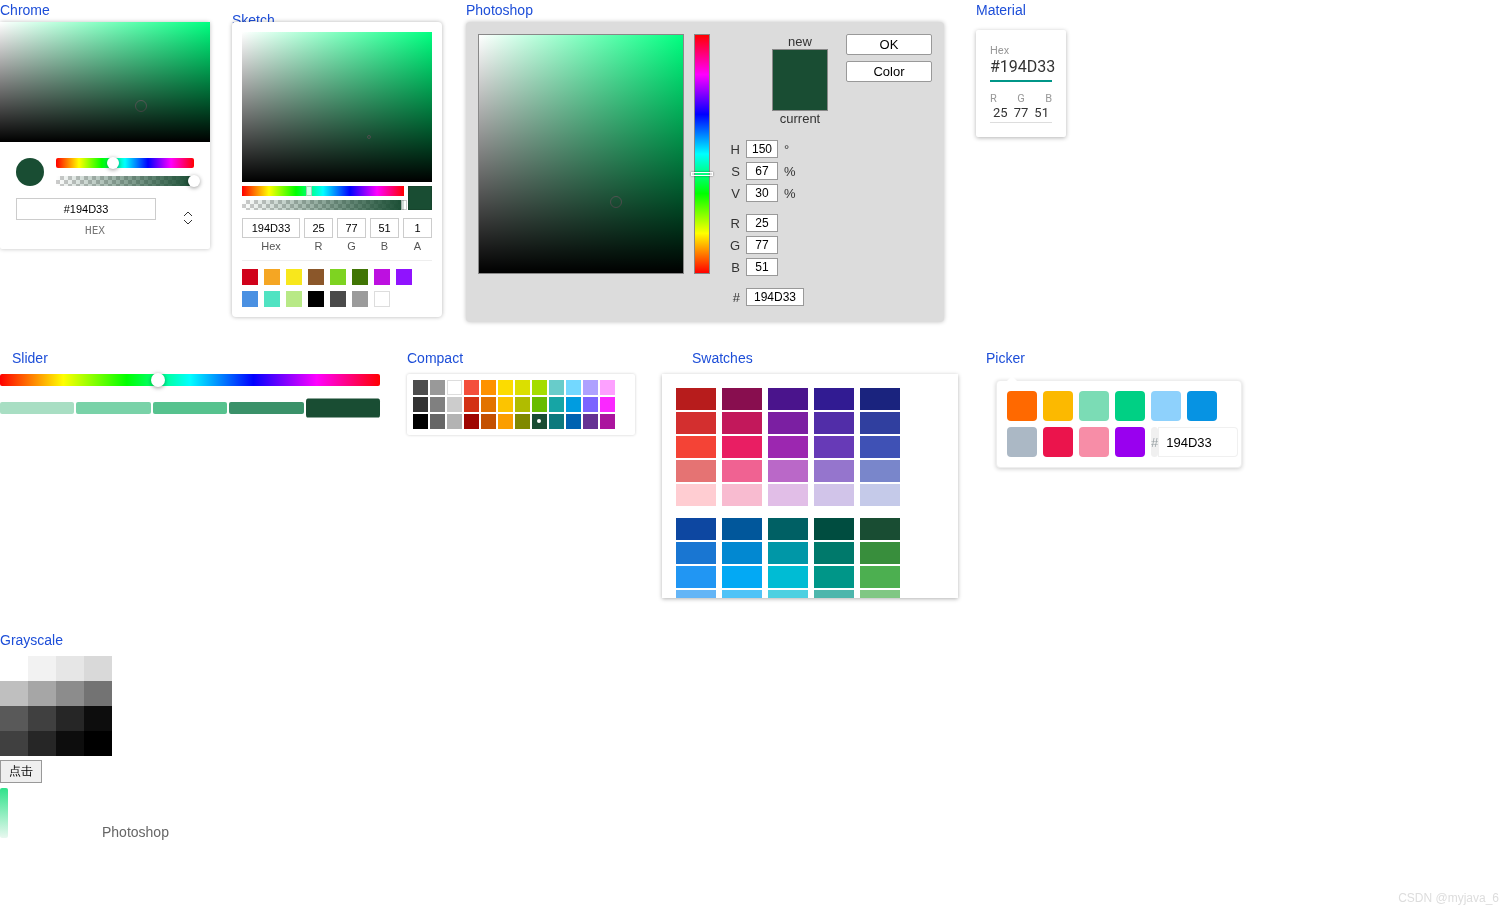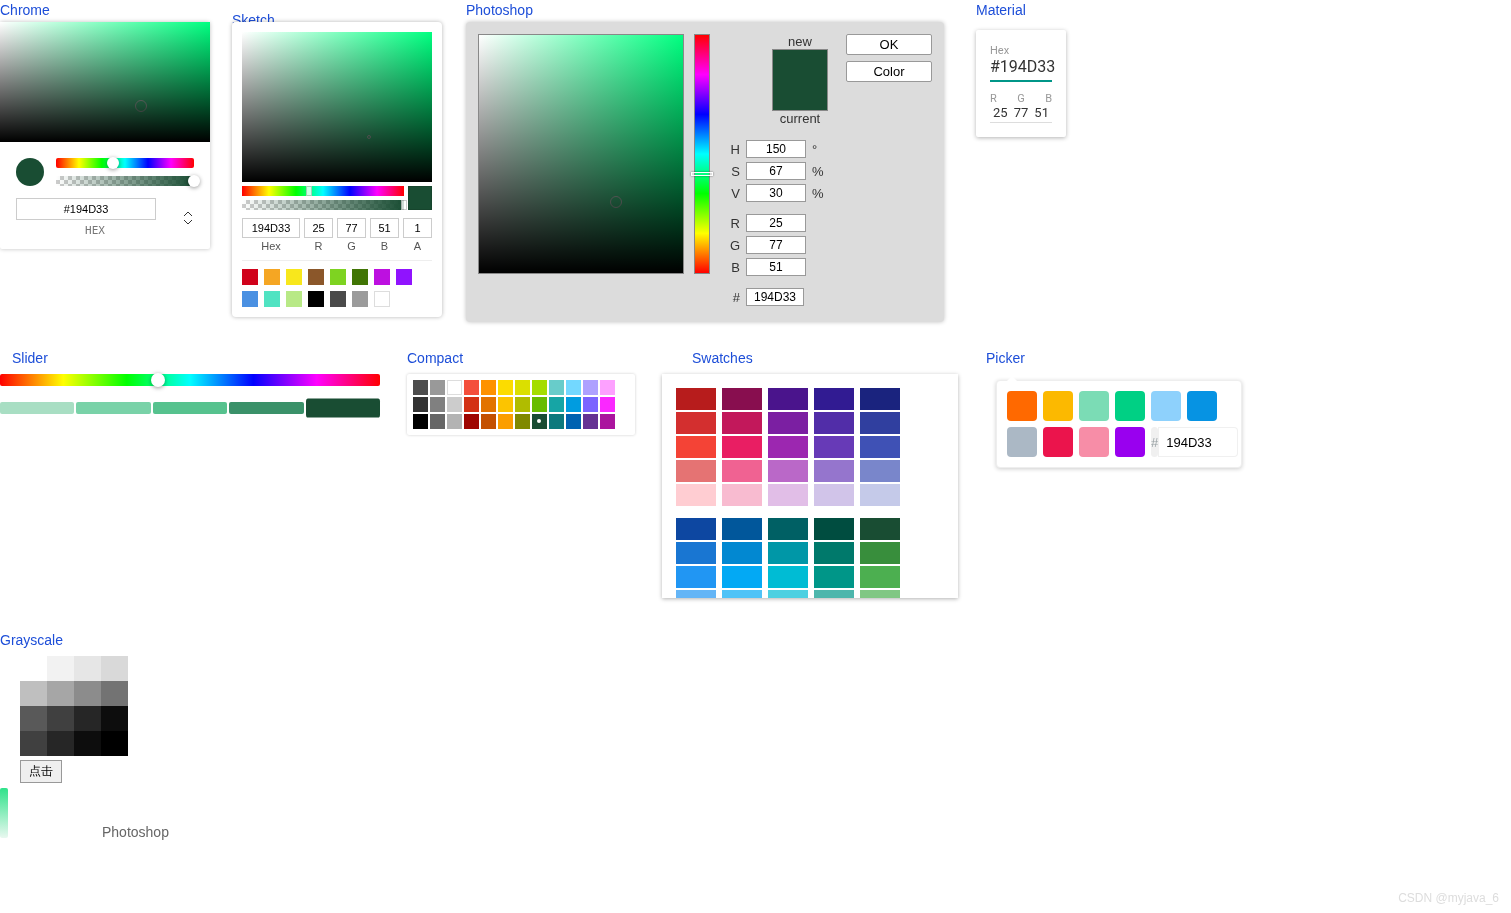--- a/index.html
+++ b/index.html
@@ -61,21 +61,21 @@
   .ps-right { margin-left:14px; flex:1; }
   .ps-newcur { display:flex; align-items:flex-start; }
   .ps-newcur-labels { display:flex; flex-direction:column; align-items:center; font-size:13px; color:#333; margin-right:6px;margin-left:48px; }
   .ps-newcur-sw { width:56px; border:1px solid #888; }
   .ps-newcur-sw div { height:30px; }
   .ps-buttons { margin-left: 12px; }
   .ps-btn { display:block; width:86px; padding:2px 0; margin-bottom:6px; background:#fff; border:1px solid #999; border-radius:2px; font-size:13px; box-shadow: 0 1px 0 rgba(255,255,255,0.6) inset; cursor:pointer; }
   .ps-fields { margin-top: 14px; }
   .ps-row { display:flex; align-items:center; margin-bottom:4px; gap:6px; justify-content: flex-start; }
   .ps-row .lab { width: 16px; text-align:right; }
-  .ps-row input { width:60px; text-align:center; border:1px solid #999; font-size:12px; padding:1px 0; }
+  .ps-row input { width:32px; text-align:center; border:1px solid #999; font-size:12px; padding:1px 0; }
   .ps-row .unit { width:12px; }
 
   
   .material { position: absolute; left: 976px; top: 30px; width: 90px; padding: 14px; background:#fff; box-shadow: 0 1px 4px rgba(0,0,0,0.3); border-radius:2px; font-family: Roboto, Arial, sans-serif; }
   .material .mlab { font-size:11px; color:#999; }
   .material .mhex { font-size:16px; border-bottom: 2px solid #009688; padding-bottom:4px; }
   .material .mrgb { display:flex; justify-content:space-between; margin-top:10px; font-size:11px; color:#999; }
   .material .mrgbv { display:flex; justify-content:space-between; font-size:13px; }
   .material .mrgbv span { border-bottom:1px solid #ddd; padding-bottom:2px; display:inline-block; width:22px; text-align:center; }
 
@@ -100,21 +100,21 @@
   
   .twitter { position: absolute; left: 996px; top: 380px; width: 246px; background:#fff; border:1px solid #eee; box-shadow: 0 1px 4px rgba(0,0,0,0.2); border-radius:4px; padding:10px; }
   .twitter::before { content:""; position:absolute; top:-10px; left:10px; border:5px solid transparent; border-bottom-color:#fff; }
   .twitter-grid { display:flex; flex-wrap:wrap; gap:6px; }
   .twitter-grid div { width:30px; height:30px; border-radius:4px; cursor:pointer; }
   .twitter-hex { display:flex; align-items:center; }
   .twitter-hash { width:30px; height:30px; background:#f0f0f0; border-radius:4px 0 0 4px; display:flex; align-items:center; justify-content:center; color:#98A1A4; }
   .twitter-input { height:30px; border:none; outline:none; background:#fff; box-shadow: inset 0 0 0 1px #F0F0F0; padding-left:8px; width: 80px; border-radius:0 4px 4px 0; font-size:13px; }
 
   
-  .gray { position:absolute; left:0; top:656px; width:128px;padding-left:20px; }
+  .gray { position:absolute; left:0; top:656px; width:128px; }
   .gray-row { display:flex; }
   .gray-row div { width:28px; height:25px; cursor:pointer; }
   .gray-btn { margin-top:4px; font-size:12px; padding:2px 8px; border:1px solid #999; background:#efefef; cursor:pointer; }
 
   .mini { position:absolute; left:0; top:788px; width:8px; height:50px; border-radius:2px; background: linear-gradient(to bottom, #2fe28a, #e9f8f0); position:absolute; }
   .bottom-label { position:absolute; left:102px; top:824px; font-size:14px; color:#666; }
   .watermark { position:absolute; right:12px; bottom:8px; font-size:12px; color:#ddd; }
 
   .pointer-sm { position:absolute; width:4px; height:4px; border:1px solid #fff; border-radius:50%; transform:translate(-50%,-50%); }
   .slider-vhandle { position:absolute; width:6px; height:100%; top:0; background:rgba(255,255,255,0.8); border:1px solid rgba(0,0,0,0.2); transform:translateX(-50%); }

